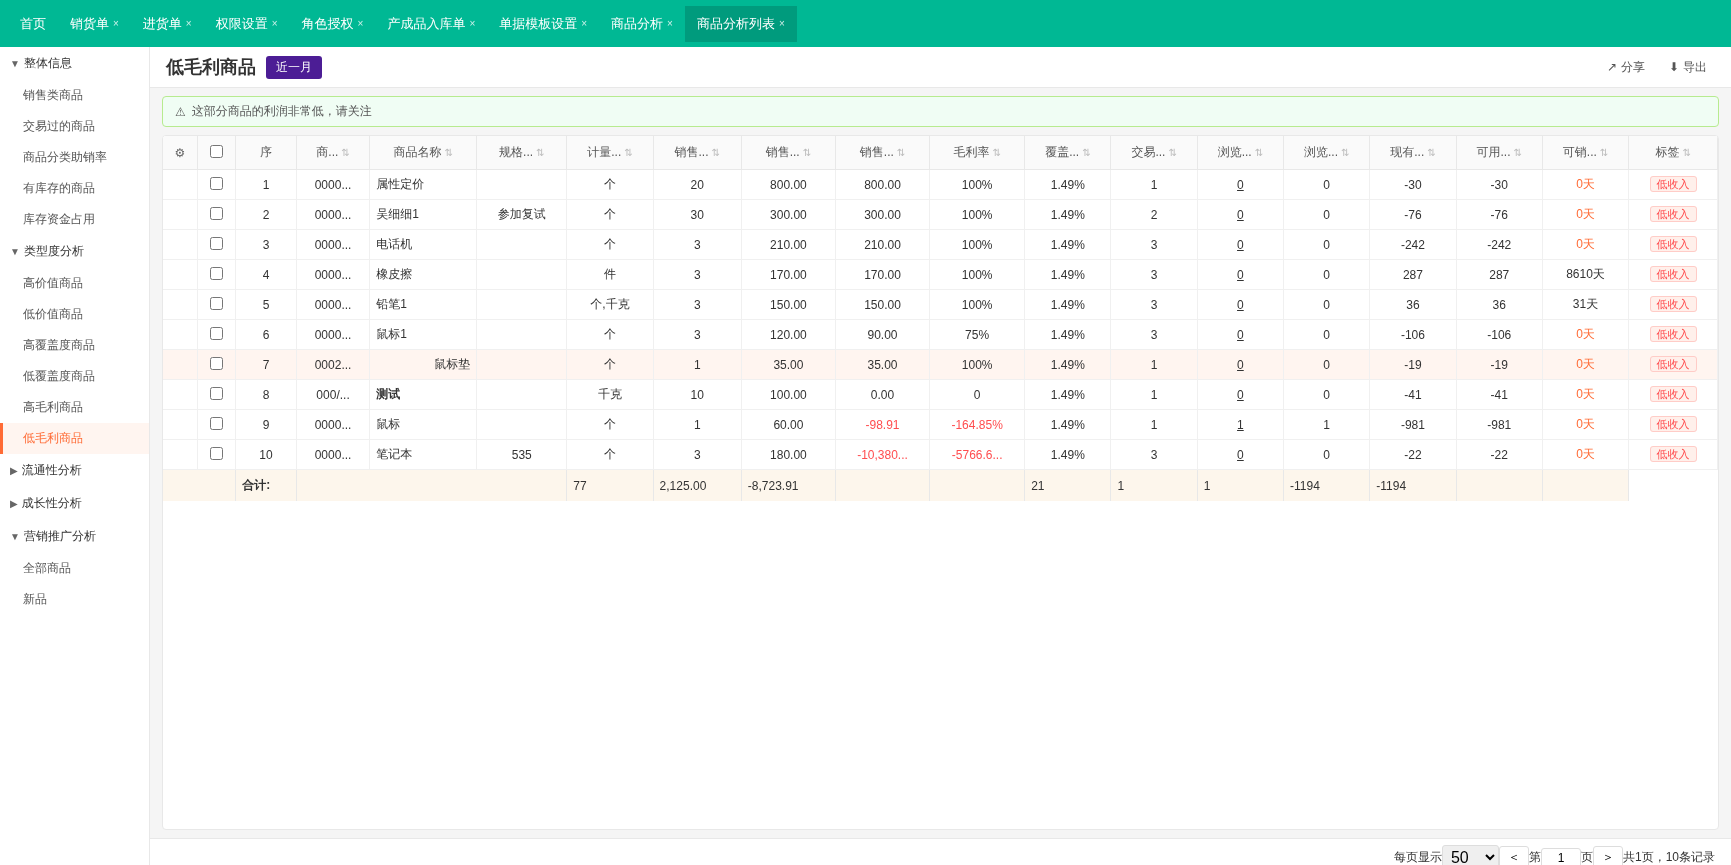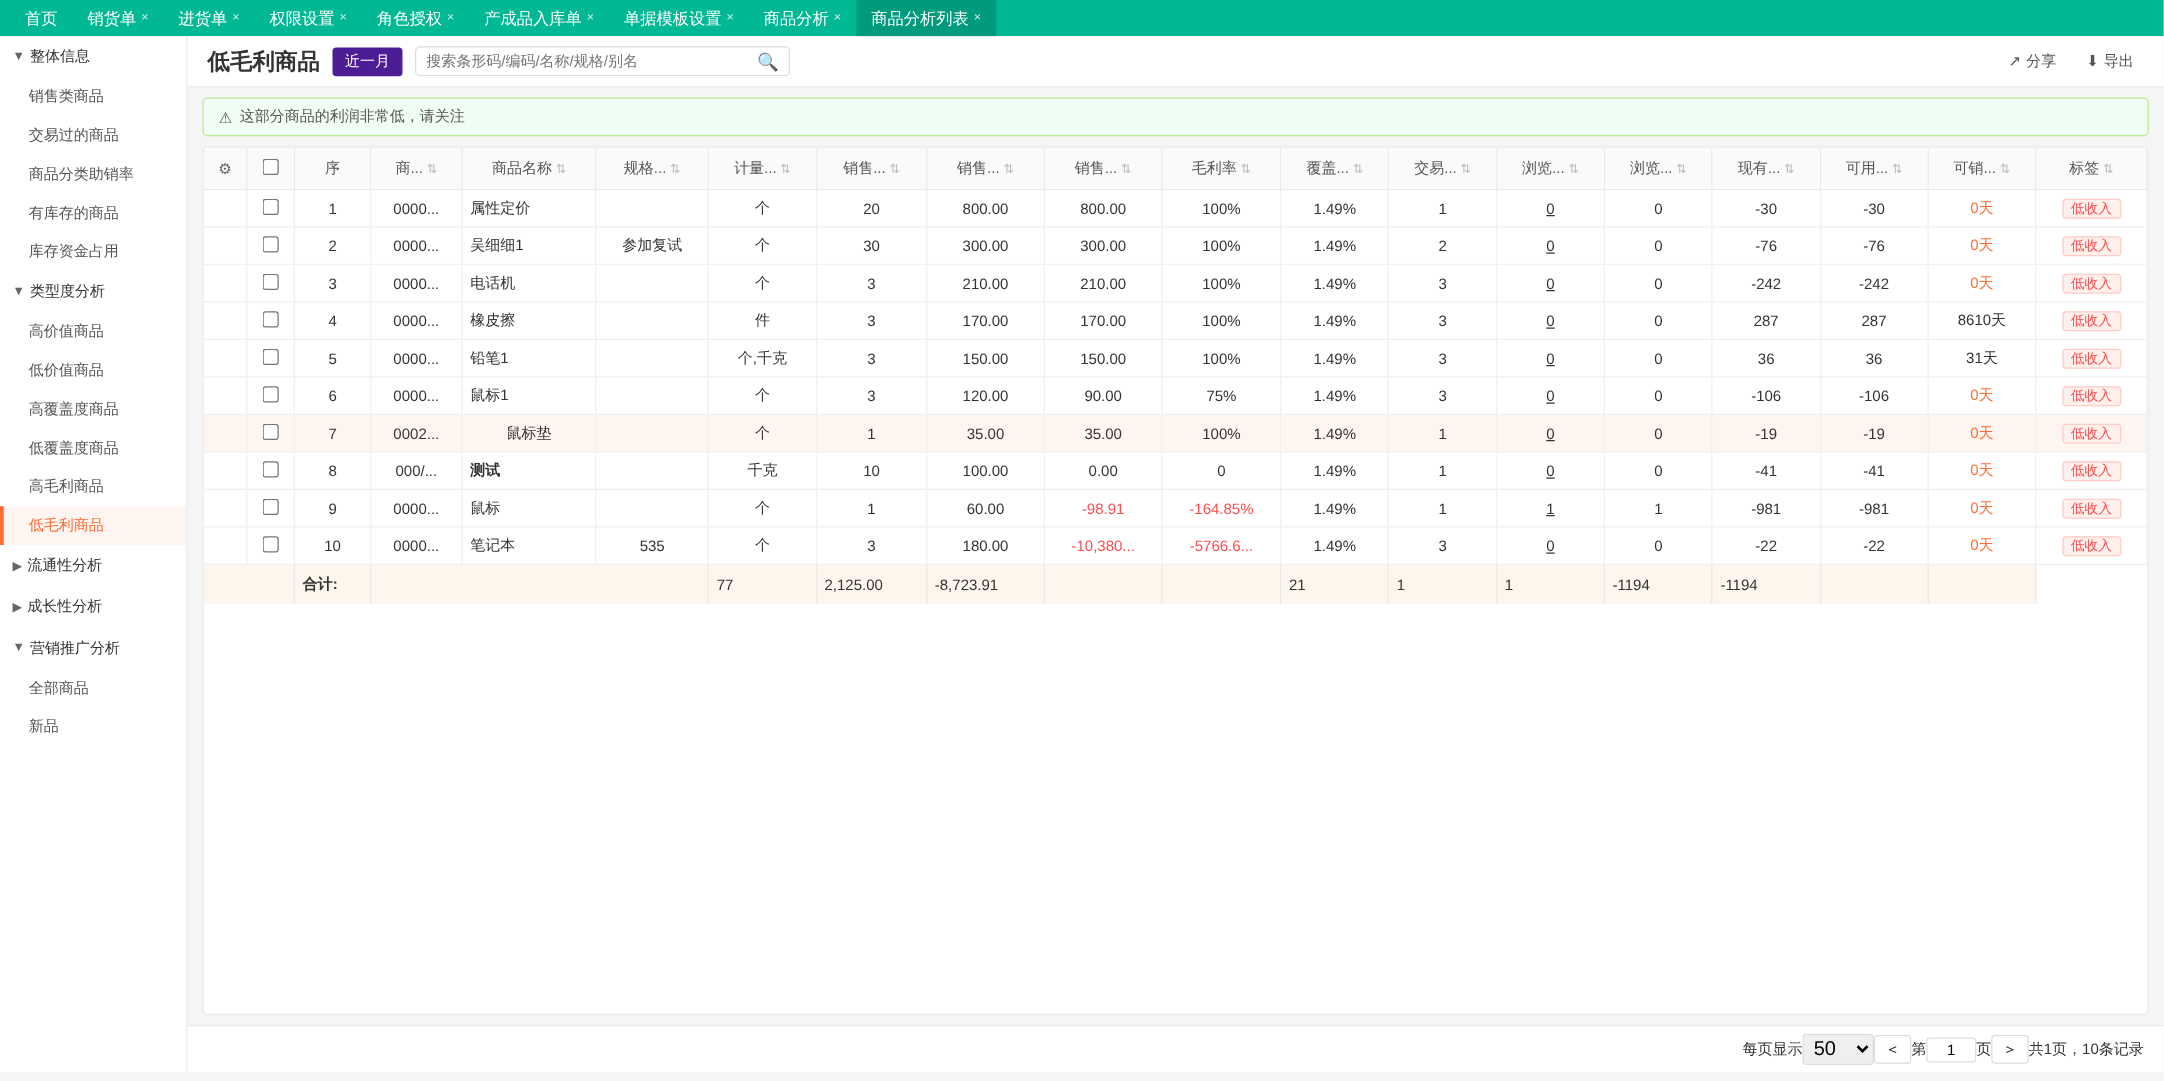--- a/index.html
+++ b/index.html
@@ -3,21 +3,21 @@
   <meta charset="utf-8">
   <style>
     * { box-sizing: border-box; margin: 0; padding: 0; }
     body { font-family: 'Microsoft YaHei', '微软雅黑', Arial, sans-serif; font-size: 12px; background: #f5f5f5; color: #333; }
 
     
     .top-nav {
       background: #00b894;
       display: flex;
       align-items: center;
-      height: 29px;
+      height: 47px;
       padding: 0 8px;
     }
     .top-nav .nav-item {
       color: #fff;
       padding: 0 12px;
       height: 36px;
       display: flex;
       align-items: center;
       cursor: pointer;
       font-size: 13px;
@@ -319,24 +319,20 @@
     </div>
     <div class="sidebar-item">全部商品</div>
     <div class="sidebar-item">新品</div>
   </aside>
 
   <div class="main-content">
 
     <div class="page-header">
       <h1 class="page-title">低毛利商品</h1>
       <button class="time-filter-btn">近一月</button>
-      <div class="search-box">
-        <input type="text" placeholder="搜索条形码/编码/名称/规格/别名" style="">
-        <span class="search-icon">🔍</span>
-      </div>
       <div class="header-actions">
         <button class="header-btn">
           <span>↗</span>
           <span>分享</span>
         </button>
         <button class="header-btn">
           <span>⬇</span>
           <span>导出</span>
         </button>
       </div>
@@ -581,21 +577,21 @@
       <td class="">-106</td>
       <td>-106</td>
       <td class="orange-text">0天</td>
       <td><span class="tag-badge">低收入</span></td>
     </tr>
             <tr class="highlighted">
       <td></td>
       <td><input type="checkbox" style=""></td>
       <td>7</td>
       <td>0002...</td>
-      <td style="text-align:center;">鼠标垫</td>
+      <td style="text-align:right;">鼠标垫</td>
       <td></td>
       <td>个</td>
       <td>1</td>
       <td>35.00</td>
       <td class="">35.00</td>
       <td class="">100%</td>
       <td>1.49%</td>
       <td>1</td>
       <td class="underline-link">0</td>
       <td>0</td>

